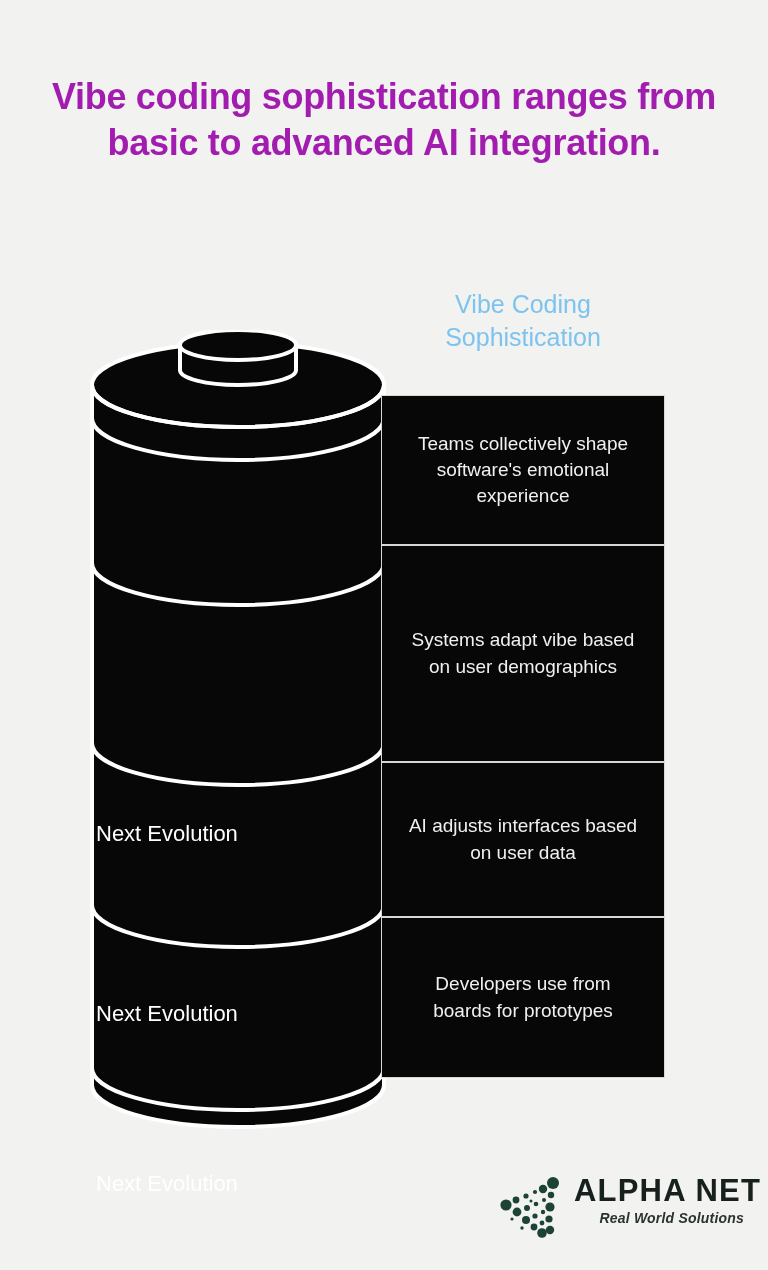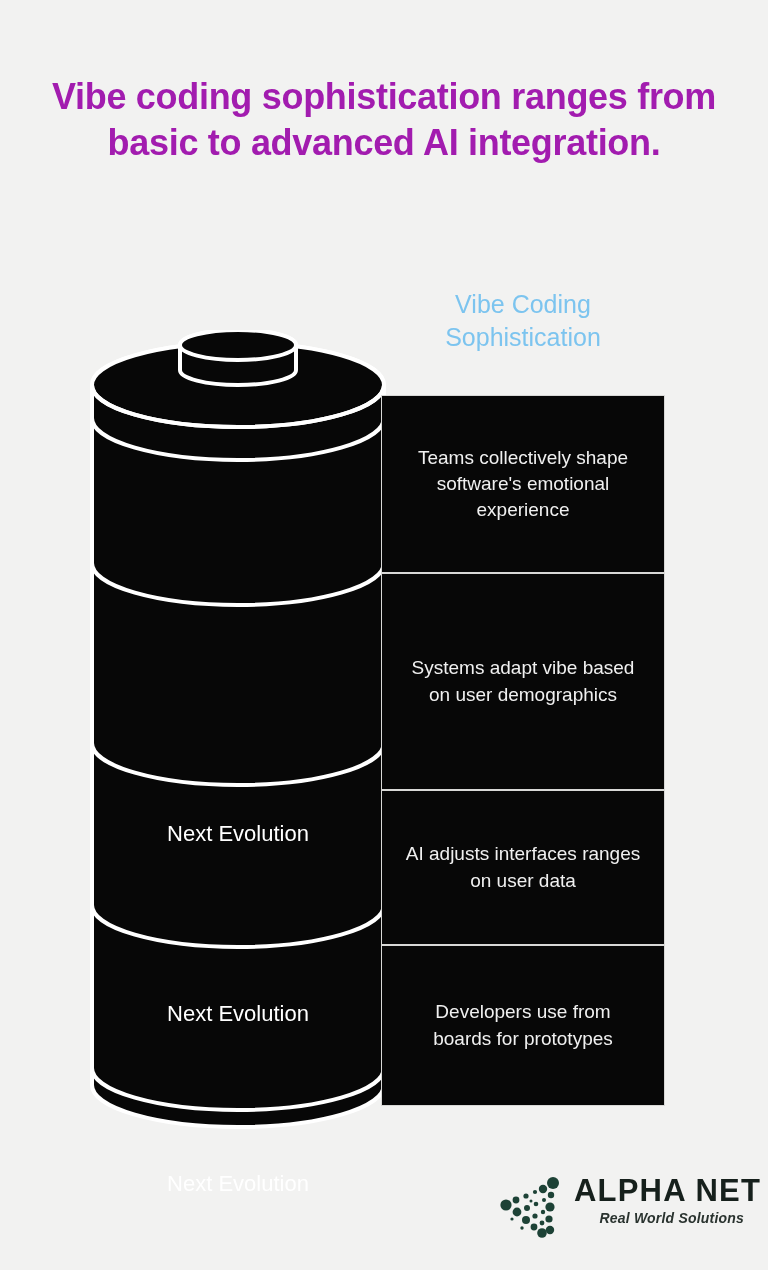--- a/index.html
+++ b/index.html
@@ -64,21 +64,20 @@
     left: 88px;
     top: 330px;
     width: 292px;
     height: 810px;
     pointer-events: none;
   }
   .seg-label {
     position: absolute;
     left: 8px;
     width: 284px;
-    text-align: center;
     color: #ffffff;
     font-size: 22px;
     font-weight: 400;
     line-height: 1.25;
   }
   .seg-label.s0 { top: 490px; }
   .seg-label.s1 { top: 670px; }
   .seg-label.s2 { top: 840px; }
 
   
@@ -96,21 +95,21 @@
     box-sizing: border-box;
     display: flex;
     align-items: center;
     justify-content: center;
     text-align: center;
     color: #f0f0f0;
     font-size: 19px;
     line-height: 1.38;
     padding: 10px 22px;
   }
-  .panel.p0 { height: 178px; }
+  .panel.p0 { height: 150px; }
   .panel.p1 { height: 217px; }
   .panel.p2 { height: 155px; }
   .panel.p3 { height: 161px; }
 
   
   .logo {
     position: absolute;
     left: 498px;
     top: 1168px;
     width: 246px;
@@ -180,21 +179,21 @@
   <div class="seg-labels">
     <div class="seg-label s0">Next Evolution</div>
     <div class="seg-label s1">Next Evolution</div>
     <div class="seg-label s2">Next Evolution</div>
 
   </div>
 
   <div class="panels">
     <div class="panel p0">Teams collectively shape software's emotional experience</div>
     <div class="panel p1">Systems adapt vibe based on user demographics</div>
-    <div class="panel p2">AI adjusts interfaces ranges on user data</div>
+    <div class="panel p2">AI adjusts interfaces based on user data</div>
     <div class="panel p3">Developers use from boards for prototypes</div>
   </div>
 
   <div class="logo">
     <div class="logo-mark">
       <svg viewBox="0 0 72 70" xmlns="http://www.w3.org/2000/svg">
         <g fill="#1d4236">
           <circle cx="55" cy="13" r="6"></circle>
           <circle cx="45" cy="19" r="4.2"></circle>
           <circle cx="8" cy="35" r="5.6"></circle>

